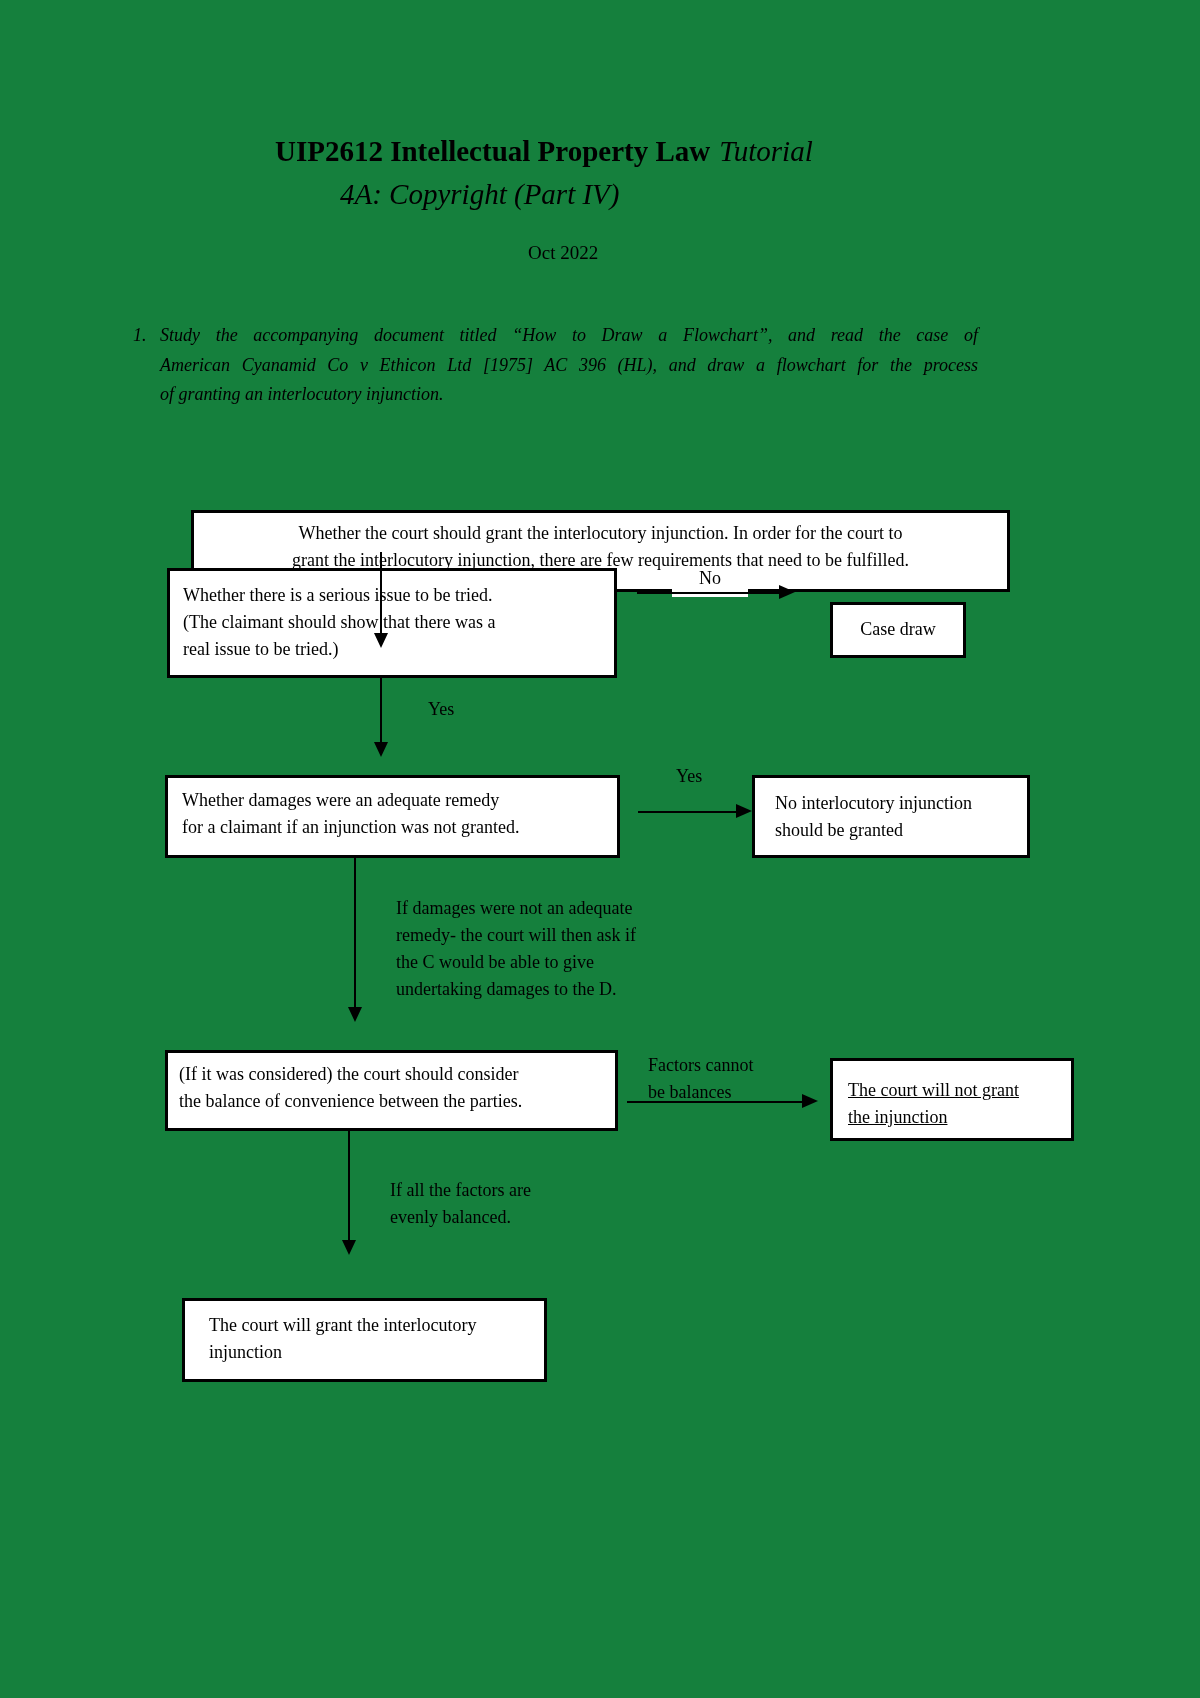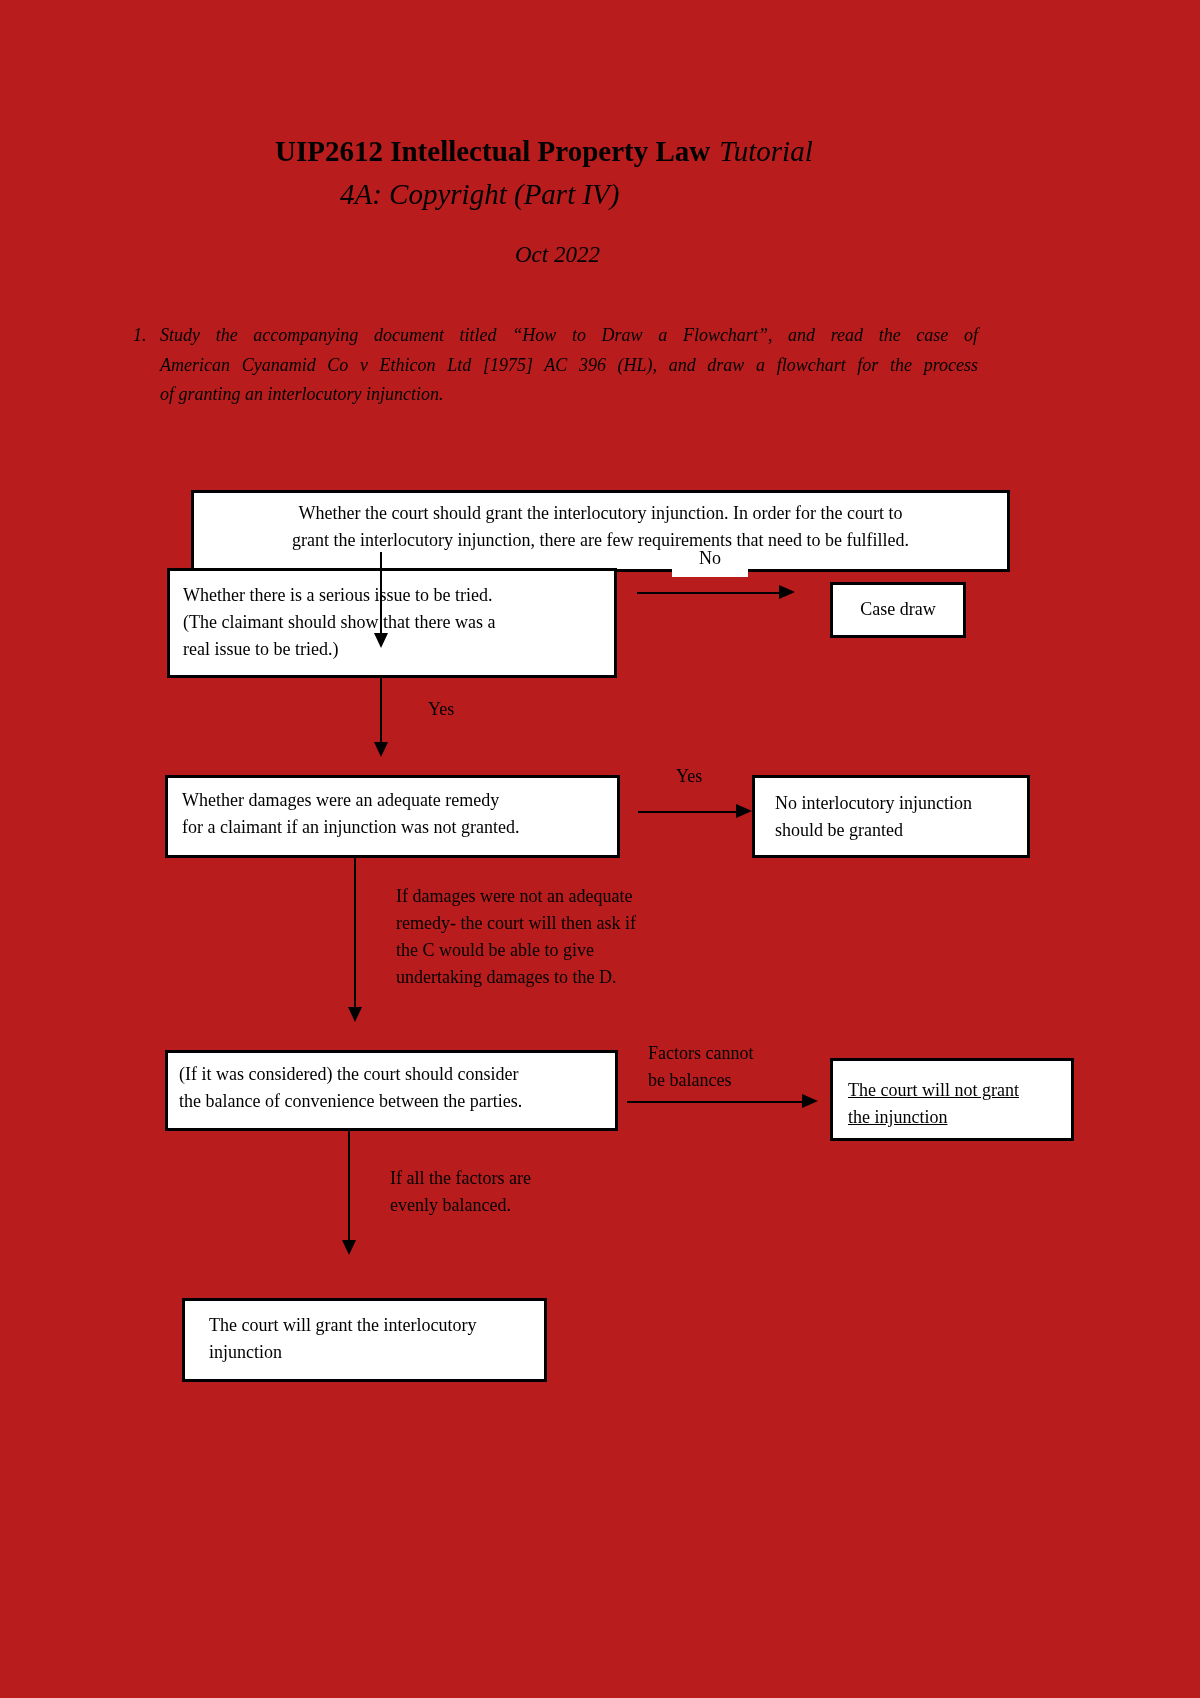--- a/index.html
+++ b/index.html
@@ -1,34 +1,34 @@
 <!DOCTYPE html>
 <html><head>
 <meta charset="utf-8">
 <style>
   html,body{margin:0;padding:0;background:#fff;}
   #page{
-    position:relative;width:1200px;height:1698px;background:#b91c1c;
+    position:relative;width:1200px;height:1698px;background:#15803d;
     font-family:"Liberation Serif","DejaVu Serif",serif;color:#000;overflow:hidden;
   }
   .abs{position:absolute;}
   .title{font-size:29px;font-weight:bold;white-space:nowrap;}
   .title .suffix{font-weight:normal;font-style:italic;margin-left:9px;}
   .subtitle{font-size:29px;font-style:italic;white-space:nowrap;}
-  .docdate{font-size:23px;font-style:italic;white-space:nowrap;}
+  .docdate{font-size:19px;white-space:nowrap;margin-left:13px;}
   .question{display:flex;font-size:18px;font-style:italic;line-height:29.5px;}
   .qnum{width:27px;flex:0 0 27px;}
   .qtext{width:818px;}
   .q-just{text-align:justify;text-align-last:justify;}
   .fbox{
     box-sizing:border-box;border:3px solid #000;background:#fff;
     font-size:18px;line-height:27px;white-space:pre-line;
   }
-  .centered{text-align:center;}
-  .note{font-size:18px;line-height:27px;white-space:pre-line;}
+  .centered{text-align:center;margin-top:20px;}
+  .note{font-size:18px;line-height:27px;white-space:pre-line;margin-top:12px;}
   .lbl{font-size:18px;line-height:20px;white-space:pre-line;}
   .vline{width:2px;background:#000;}
   .hline{height:2px;background:#000;}
   .ah-down{width:0;height:0;border-left:7px solid transparent;border-right:7px solid transparent;border-top:15px solid #000;}
   .ah-right{width:0;height:0;border-top:7px solid transparent;border-bottom:7px solid transparent;border-left:16px solid #000;}
   .z1{z-index:1}.z2{z-index:2}.z3{z-index:3}.z4{z-index:4}
 </style>
 </head>
 <body>
 

